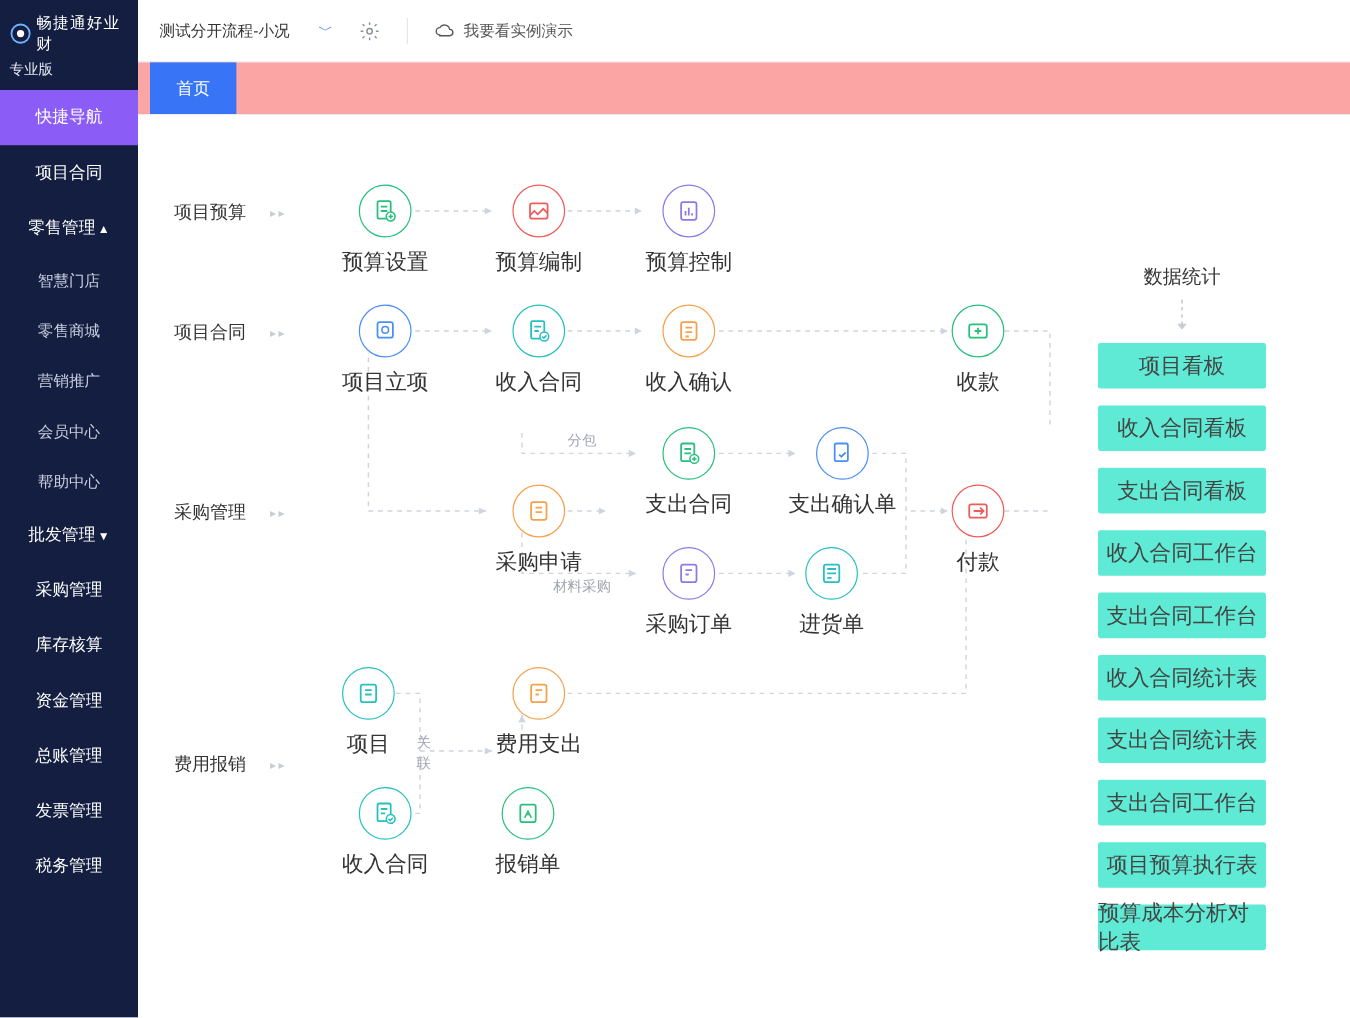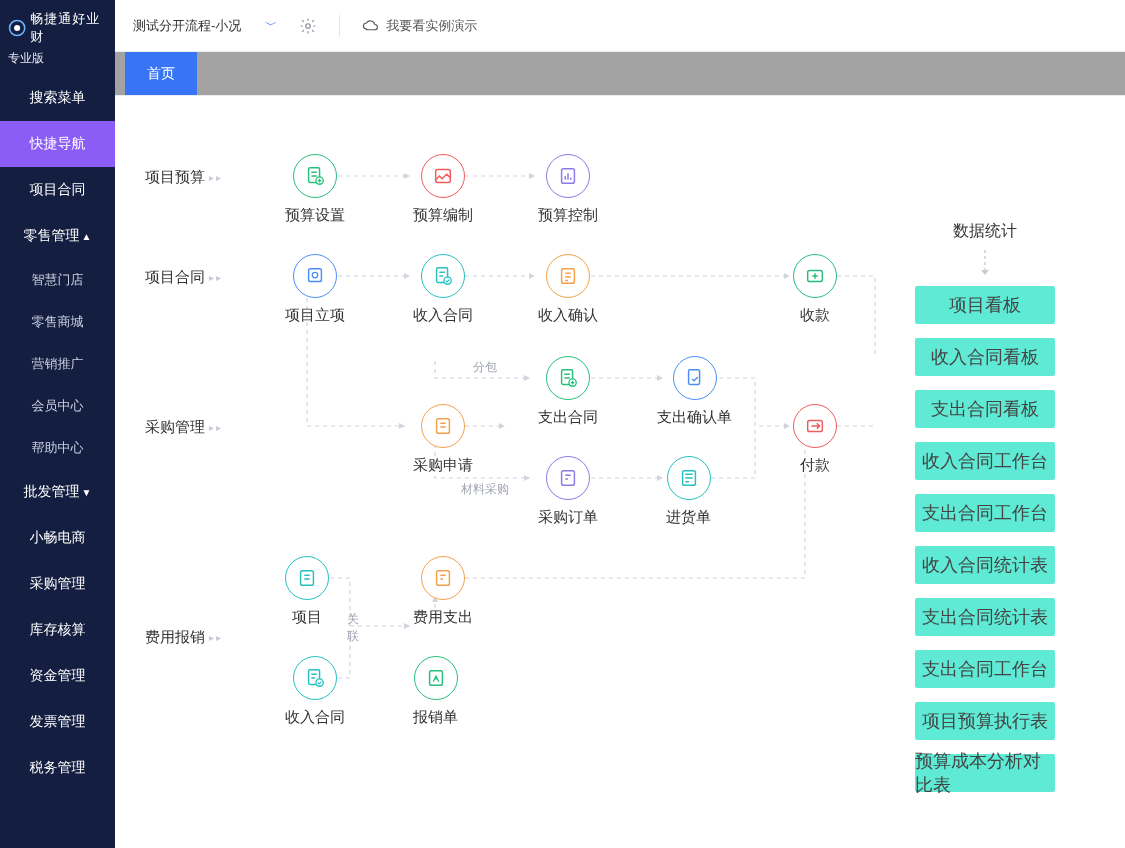--- a/index.html
+++ b/index.html
@@ -17,31 +17,31 @@
 .menu-item.active { background: #8b5cf6; text-align: center; }
 .menu-item.sub { font-size: 13px; color: #c9cfe0; padding: 12px 10px; }
 .caret { font-size: 10px; margin-left: 2px; }
 .main { flex: 1; display: flex; flex-direction: column; background: #fff; }
 .topbar { height: 52px; border-bottom: 1px solid #e9ecf3; display: flex; align-items: center; padding: 0 18px; gap: 22px; }
 .org-select { display: flex; align-items: center; gap: 24px; color: #333; cursor: pointer; }
 .chev-down { color: #3875f6; font-size: 12px; }
 .gear-icon { color: #8a8f99; cursor: pointer; }
 .divider-v { width: 1px; height: 22px; background: #e3e6ee; }
 .demo-link { display: flex; align-items: center; gap: 6px; color: #555; font-size: 13px; cursor: pointer; }
-.tabs { height: 44px; background: #a3a3a3; border-bottom: 1px solid #e9ecf3; display: flex; align-items: stretch; padding: 0 10px; }
+.tabs { height: 44px; background: #fca5a5; border-bottom: 1px solid #e9ecf3; display: flex; align-items: stretch; padding: 0 10px; }
 .tab { padding: 0 22px; display: flex; align-items: center; font-size: 14px; cursor: pointer; color: #555; }
 .tab.active { background: #3875f6; color: #fff; }
 .content { flex: 1; overflow: auto; padding: 20px; background: #fff; position: relative; }
 .canvas { position: relative; width: 970px; height: 760px; }
-.section-label { position: absolute; font-size: 15px; color: #333; display: flex; align-items: center; gap: 4px; }
+.section-label { position: absolute; font-size: 15px; color: #333; display: flex; align-items: center; gap: 20px; }
 .section-arrow { color: #c8ccd6; font-size: 10px; letter-spacing: 2px; }
 .node { position: absolute; display: flex; flex-direction: column; align-items: center; gap: 8px; cursor: pointer; }
 .node-icon { width: 44px; height: 44px; border-radius: 50%; border: 1px solid; display: flex; align-items: center; justify-content: center; background: #fff; }
 .node-icon svg { width: 22px; height: 22px; }
-.node-label { font-size: 15px; color: #333; white-space: nowrap; }
+.node-label { font-size: 18px; color: #333; white-space: nowrap; }
 .stats-header { position: absolute; font-size: 16px; color: #333; text-align: right; }
 .stat-arrow { position: absolute; color: #c8ccd6; }
 .stat-btn { position: absolute; width: 140px; height: 38px; background: #5eead4; display: flex; align-items: center; justify-content: center; font-size: 18px; color: #444; cursor: pointer; border-radius: 2px; }
 .small-label { position: absolute; font-size: 12px; color: #a0a4b0; }
 svg.lines { position: absolute; top: 0; left: 0; pointer-events: none; }
 svg.lines path { fill: none; stroke: #d0d4de; stroke-width: 1.2; stroke-dasharray: 4 4; }
 svg.lines path.arrowhead { stroke-dasharray: none; fill: #d0d4de; stroke: none; }
 </style>
 </head>
 <body>
@@ -50,35 +50,34 @@
   <div class="sidebar">
     <div class="logo-row">
       <svg class="logo-icon" viewBox="0 0 24 24">
           <circle cx="12" cy="12" r="10" fill="none" stroke="#6db4ff" stroke-width="2"></circle>
           <circle cx="12" cy="12" r="4" fill="#fff"></circle>
         </svg>
       <span class="brand">畅捷通好业财</span>
     </div>
     <div class="edition">专业版</div>
     <div class="menu">
-      <div class="menu-item">搜索菜单</div>
       <div id="menu-items">
           <div class="menu-item active">快捷导航</div>
           <div class="menu-item">项目合同</div>
           <div class="menu-item">零售管理<span class="caret">▲</span></div>
           <div class="menu-item sub">智慧门店</div>
           <div class="menu-item sub">零售商城</div>
           <div class="menu-item sub">营销推广</div>
           <div class="menu-item sub">会员中心</div>
           <div class="menu-item sub">帮助中心</div>
           <div class="menu-item">批发管理<span class="caret">▼</span></div>
-          <div class="menu-item">小畅电商</div>
           <div class="menu-item">采购管理</div>
           <div class="menu-item">库存核算</div>
           <div class="menu-item">资金管理</div>
+          <div class="menu-item">总账管理</div>
           <div class="menu-item">发票管理</div>
           <div class="menu-item">税务管理</div>
         </div>
     </div>
   </div>
 
   <div class="main">
     <div class="topbar">
       <div class="org-select">
         <span>测试分开流程-小况</span>

